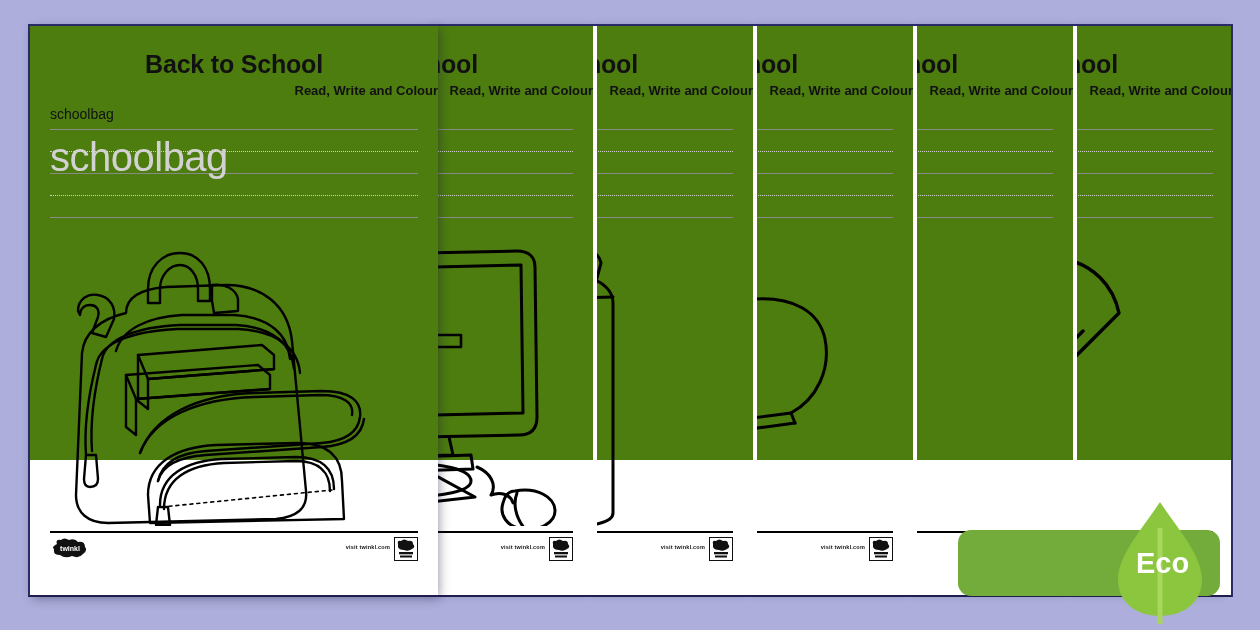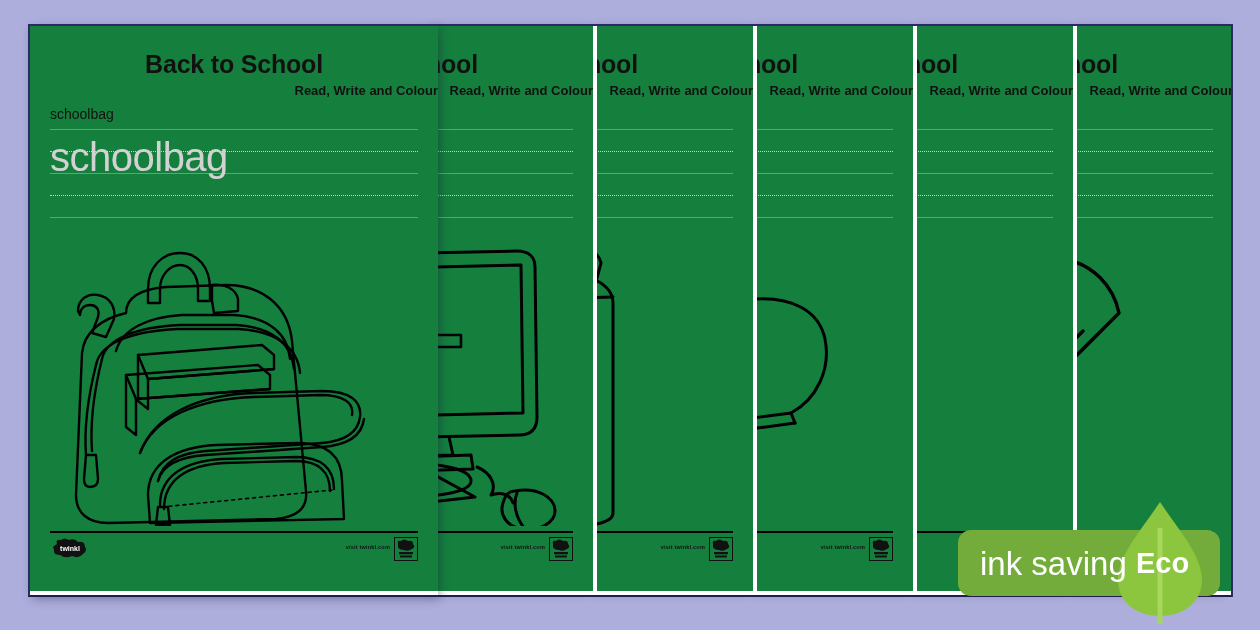--- a/index.html
+++ b/index.html
@@ -44,22 +44,22 @@
   }
   .sheet.last {
     border-right: 2px solid #2a2a68;
   }
 
   
   .page-inner {
     position: absolute;
     top: 0;
     width: 408px;
-    height: 565px;
-    background: #15803d;
+    height: 434px;
+    background: #4d7c0f;
   }
 
   
   .title {
     position: absolute;
     left: 0; right: 0; top: 24px;
     text-align: center;
     font-size: 25px;
     font-weight: bold;
     color: #111;
@@ -480,15 +480,14 @@
 </div>
 
 <div id="eco-badge">
   <div id="eco-pill"></div>
   <div id="eco-leaf">
     <svg width="84" height="122" viewBox="0 0 84 122">
       <path d="M42 0 C62 30 84 54 84 78 C84 100 66 114 42 114 C18 114 0 100 0 78 C0 54 22 30 42 0 Z" fill="#8cc63f"></path>
       <rect x="39.5" y="26" width="5" height="96" fill="#a8d65c"></rect>
     </svg>
   </div>
-  <div id="eco-ink-label">ink saving</div>
   <div id="eco-eco-label">Eco</div>
 </div>
 
 </body></html>

